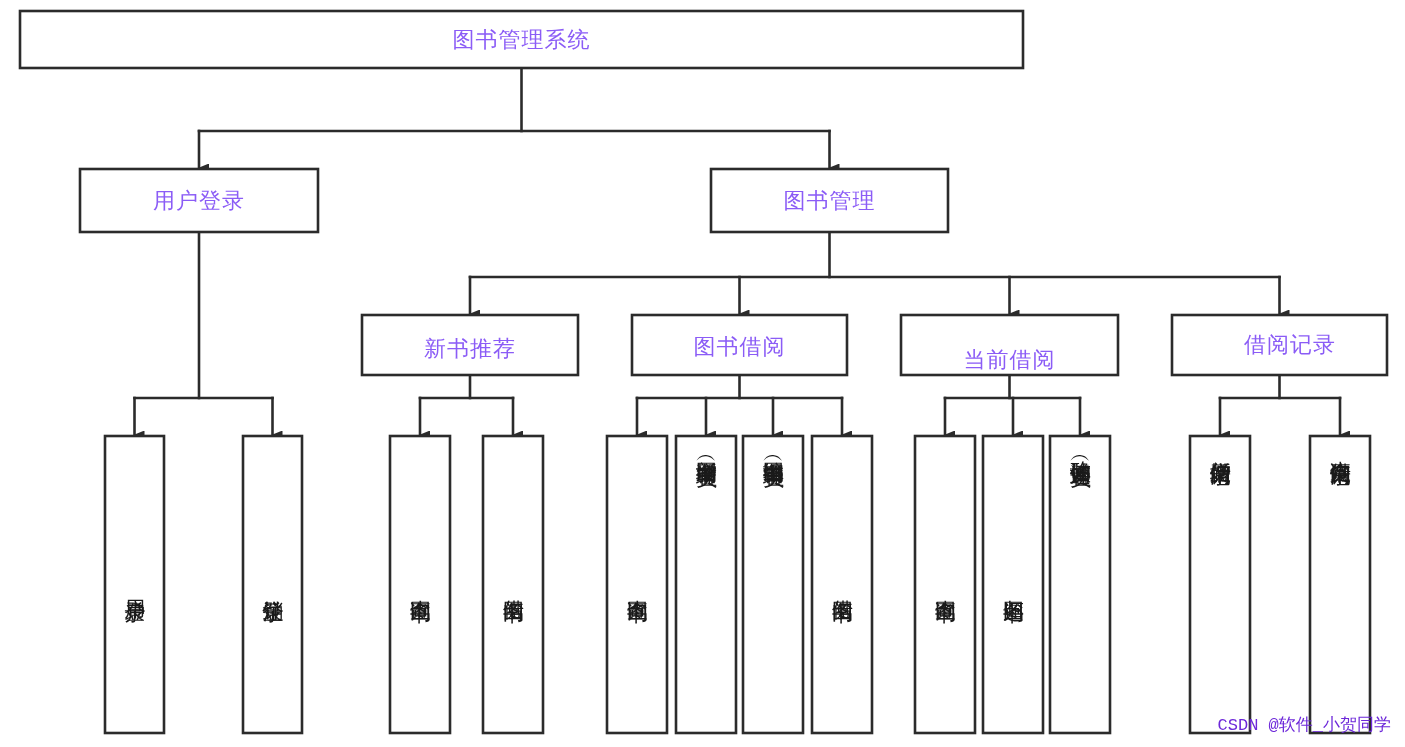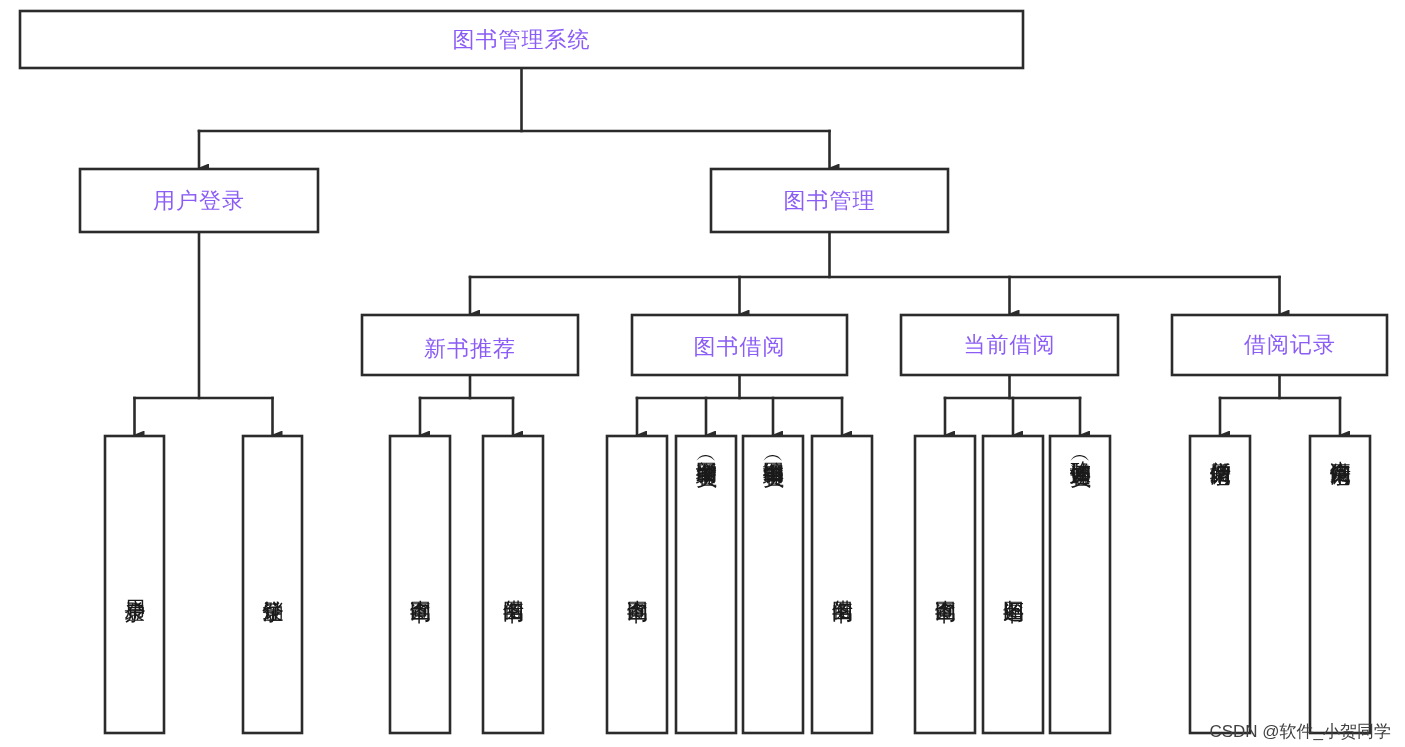--- a/index.html
+++ b/index.html
@@ -64,24 +64,24 @@
   .hlabel-text {
     font-family: "Liberation Sans", "DejaVu Sans", sans-serif;
     font-size: 22px;
     color: #8b5cf6;
     letter-spacing: 1px;
     white-space: nowrap;
   }
   .watermark {
     position: absolute;
     right: 14px;
-    bottom: 4px;
-    font-family: Liberation Sans, sans-serif;
+    bottom: 11px;
+    font-family: Liberation Mono, monospace;
     font-size: 17px;
-    color: #404040;
+    color: #6d28d9;
     white-space: nowrap;
     user-select: none;
   }
 </style>
 </head>
 <body>
 
 <div id="diagram-root">
 
   <svg class="diagram" viewBox="0 0 1405 747">
@@ -158,21 +158,21 @@
       </div>
       <div class="hlabel-wrap" style="left: 711px; top: 169px; width: 237px; height: 63px; border-radius: 19px;">
         <span class="hlabel-text">图书管理</span>
       </div>
       <div class="hlabel-wrap" style="left: 362px; top: 315px; width: 216px; height: 68px;">
         <span class="hlabel-text">新书推荐</span>
       </div>
       <div class="hlabel-wrap" style="left: 632px; top: 317px; width: 215px; height: 60px;">
         <span class="hlabel-text">图书借阅</span>
       </div>
-      <div class="hlabel-wrap" style="left: 901px; top: 315px; width: 217px; height: 60px;">
+      <div class="hlabel-wrap" style="left: 901px; top: 315px; width: 217px; height: 60px; align-items: flex-end;">
         <span class="hlabel-text">当前借阅</span>
       </div>
       <div class="hlabel-wrap" style="left: 1172px; top: 315px; width: 236px; height: 60px;">
         <span class="hlabel-text">借阅记录</span>
       </div>
       <div class="vlabel-wrap" style="left: 105px; top: 436px; width: 59px; height: 297px; align-items: center; padding-top: 0px; box-sizing: border-box;">
         <span class="vlabel-text">用户登录</span>
       </div>
       <div class="vlabel-wrap" style="left: 243px; top: 436px; width: 59px; height: 297px; align-items: center; padding-top: 0px; box-sizing: border-box;">
         <span class="vlabel-text">注销登录</span>

